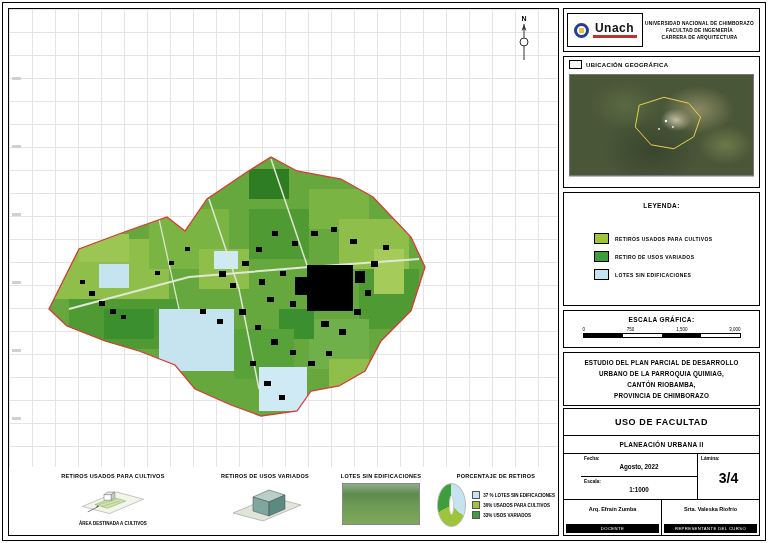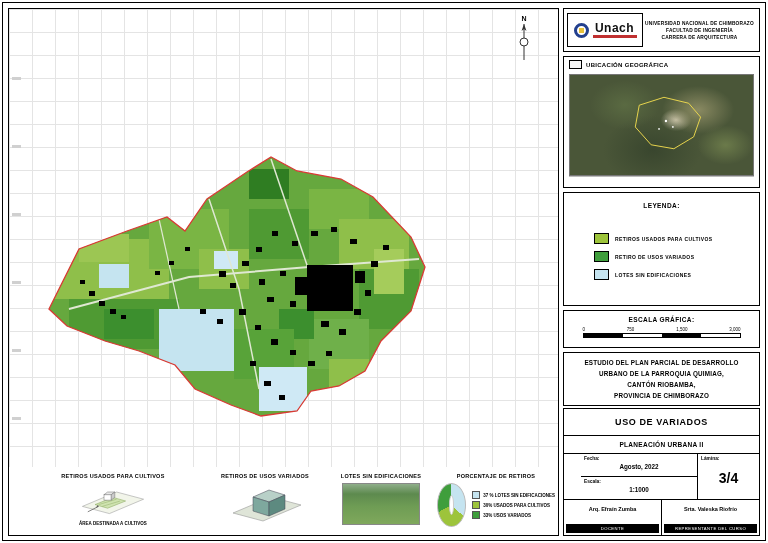--- a/index.html
+++ b/index.html
@@ -333,21 +333,21 @@
   </div>
 
   <div class="box panel-box proj">
     <div>ESTUDIO DEL PLAN PARCIAL DE DESARROLLO</div>
     <div>URBANO DE LA PARROQUIA QUIMIAG,</div>
     <div>CANTÓN RIOBAMBA,</div>
     <div>PROVINCIA DE CHIMBORAZO</div>
   </div>
 
   <div class="box panel-box uso">
-    <div>USO DE VARIADOS</div>
+    <div>USO DE FACULTAD</div>
   </div>
 
   <div class="box panel-box curso">
     <div>PLANEACIÓN URBANA II</div>
   </div>
 
   <div class="box panel-box meta">
     <div class="meta-left">
       <div class="meta-cell">
         <div class="meta-lab">Fecha:</div>

